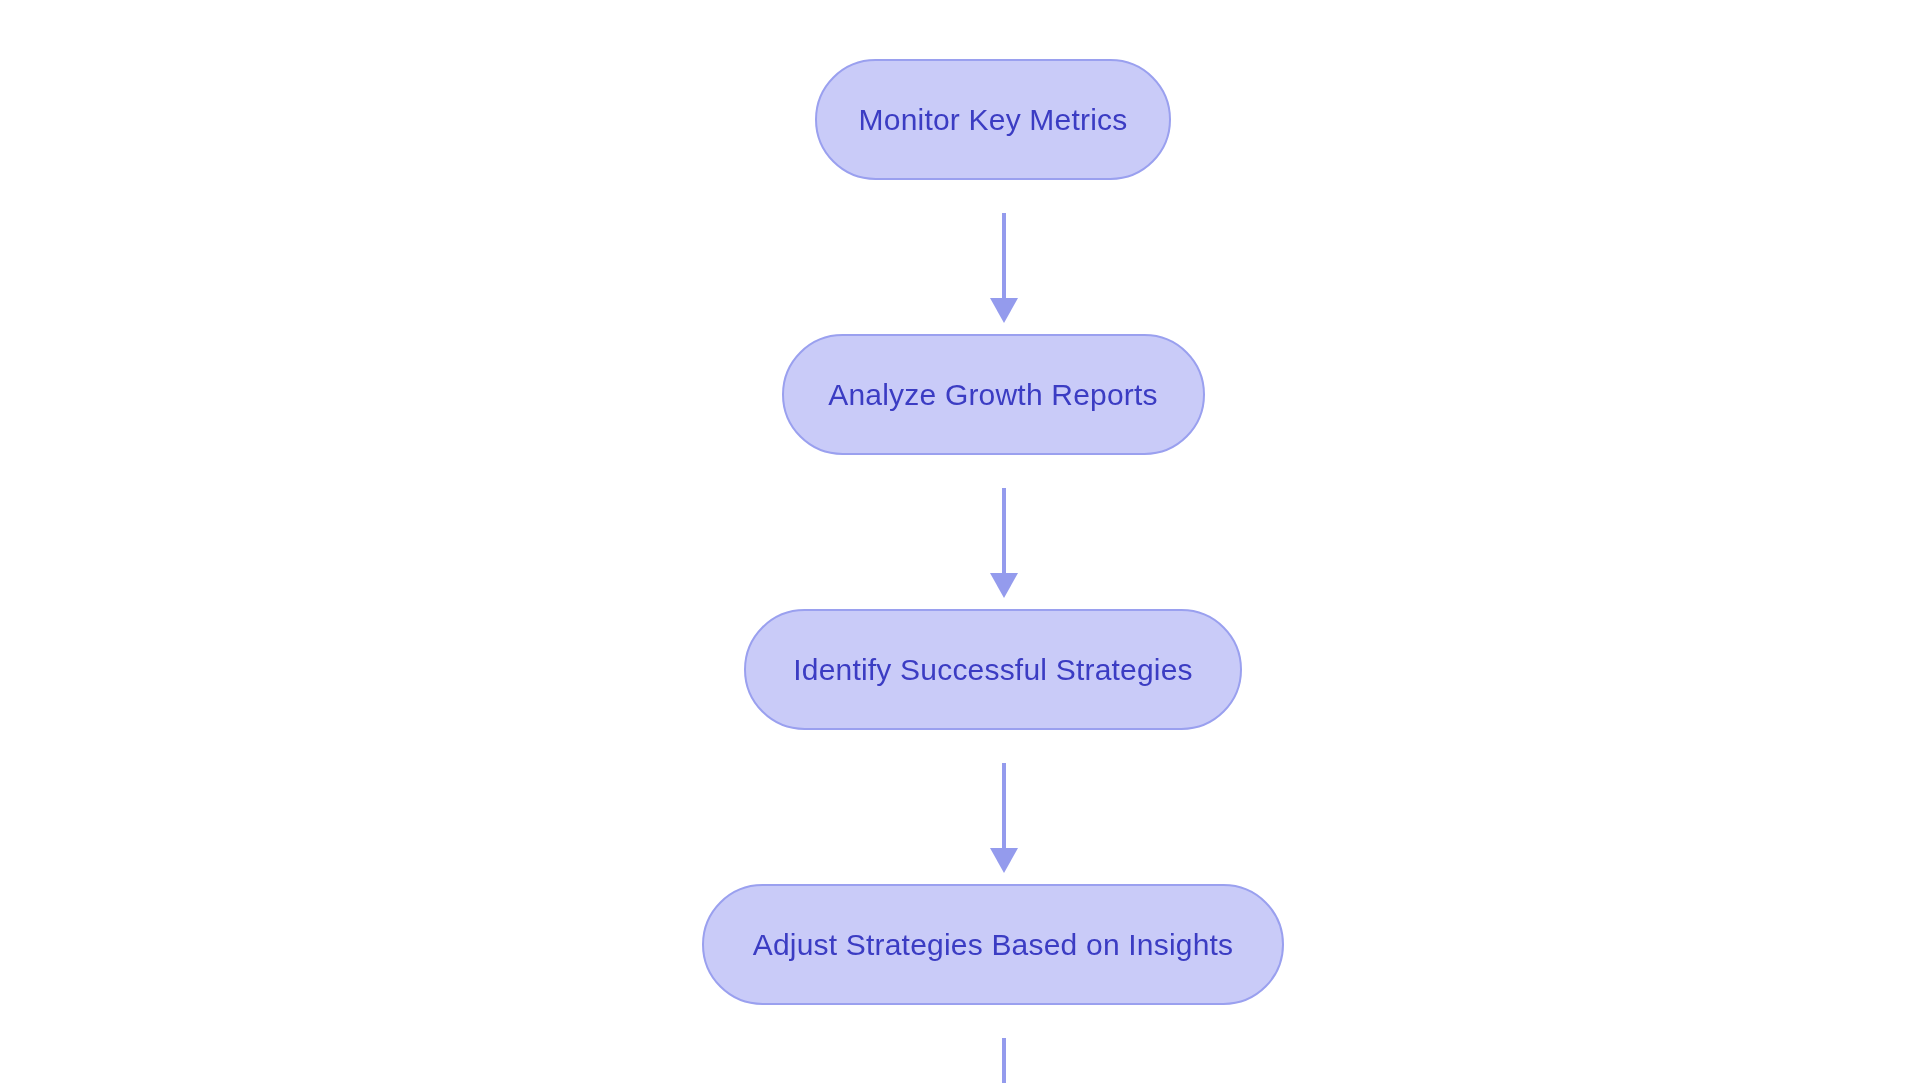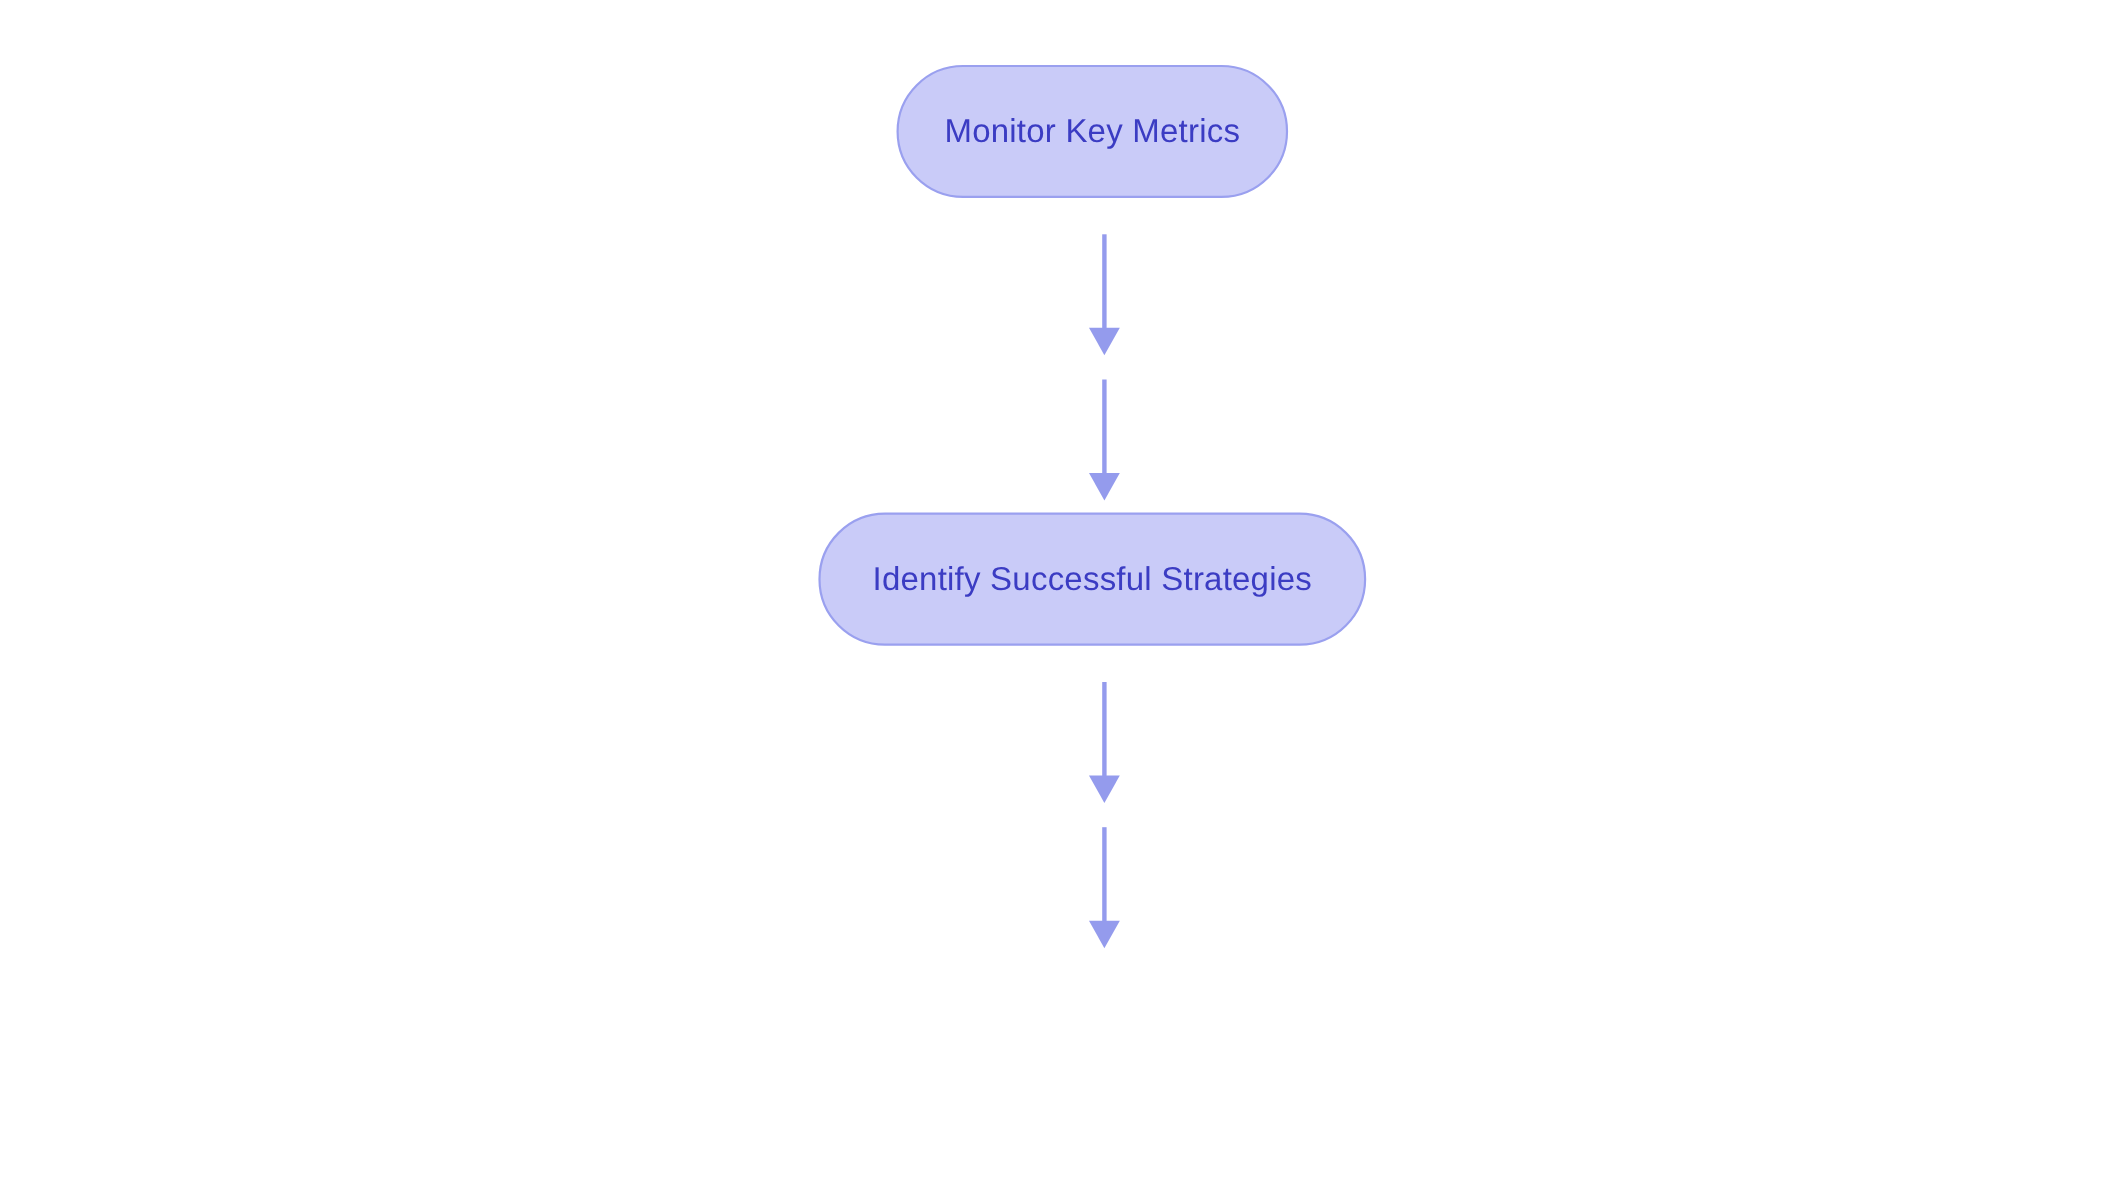--- a/index.html
+++ b/index.html
@@ -62,35 +62,41 @@
 
   <div class="node node-1">
     <span>Monitor Key Metrics</span>
   </div>
 
   <div class="arrow">
     <span class="shaft"></span>
     <span class="head"></span>
   </div>
 
+  <div class="node node-2">
+    <span>Analyze Growth Reports</span>
+  </div>
 
   <div class="arrow">
     <span class="shaft"></span>
     <span class="head"></span>
   </div>
 
   <div class="node node-3">
     <span>Identify Successful Strategies</span>
   </div>
 
   <div class="arrow">
     <span class="shaft"></span>
     <span class="head"></span>
   </div>
 
+  <div class="node node-4">
+    <span>Adjust Strategies Based on Insights</span>
+  </div>
 
   <div class="arrow">
     <span class="shaft"></span>
     <span class="head"></span>
   </div>
 
 
 </div>
 
 </body></html>

